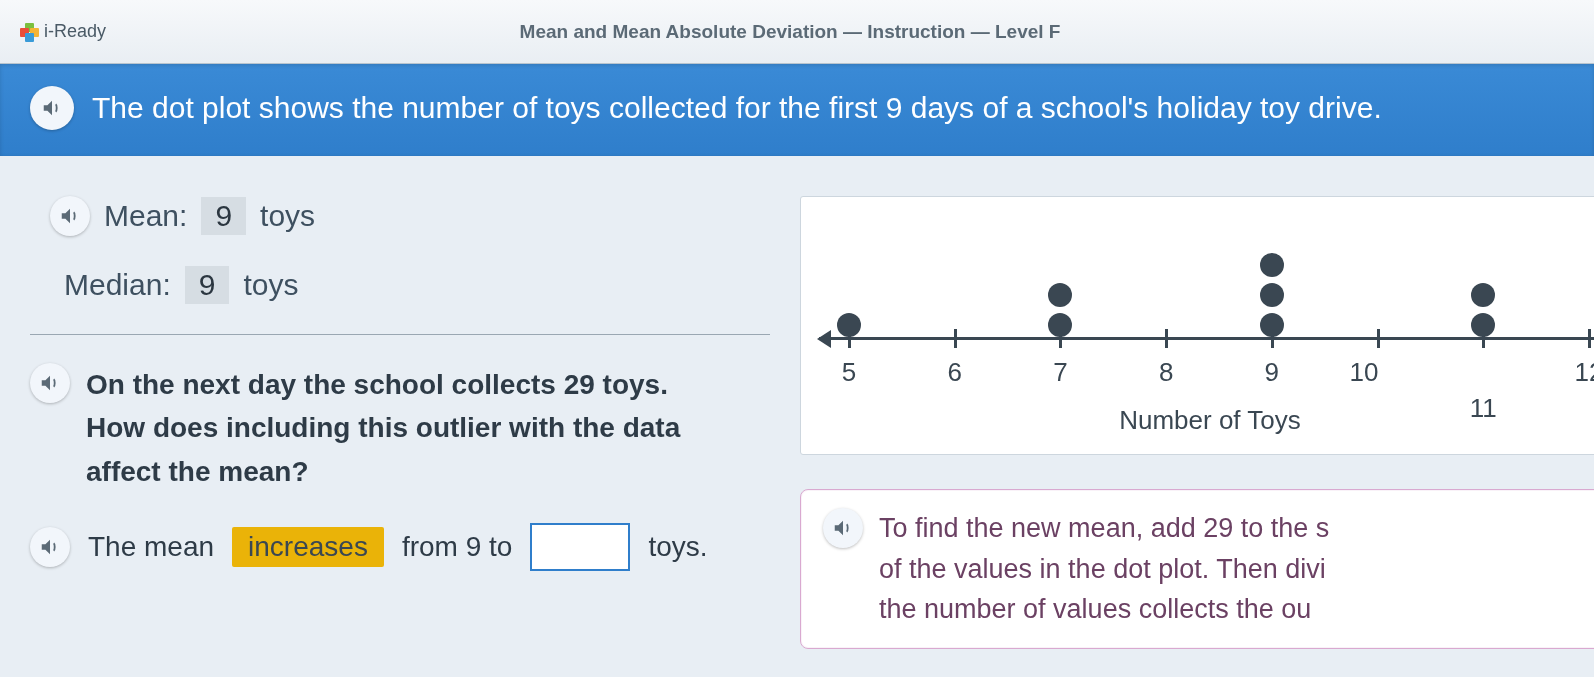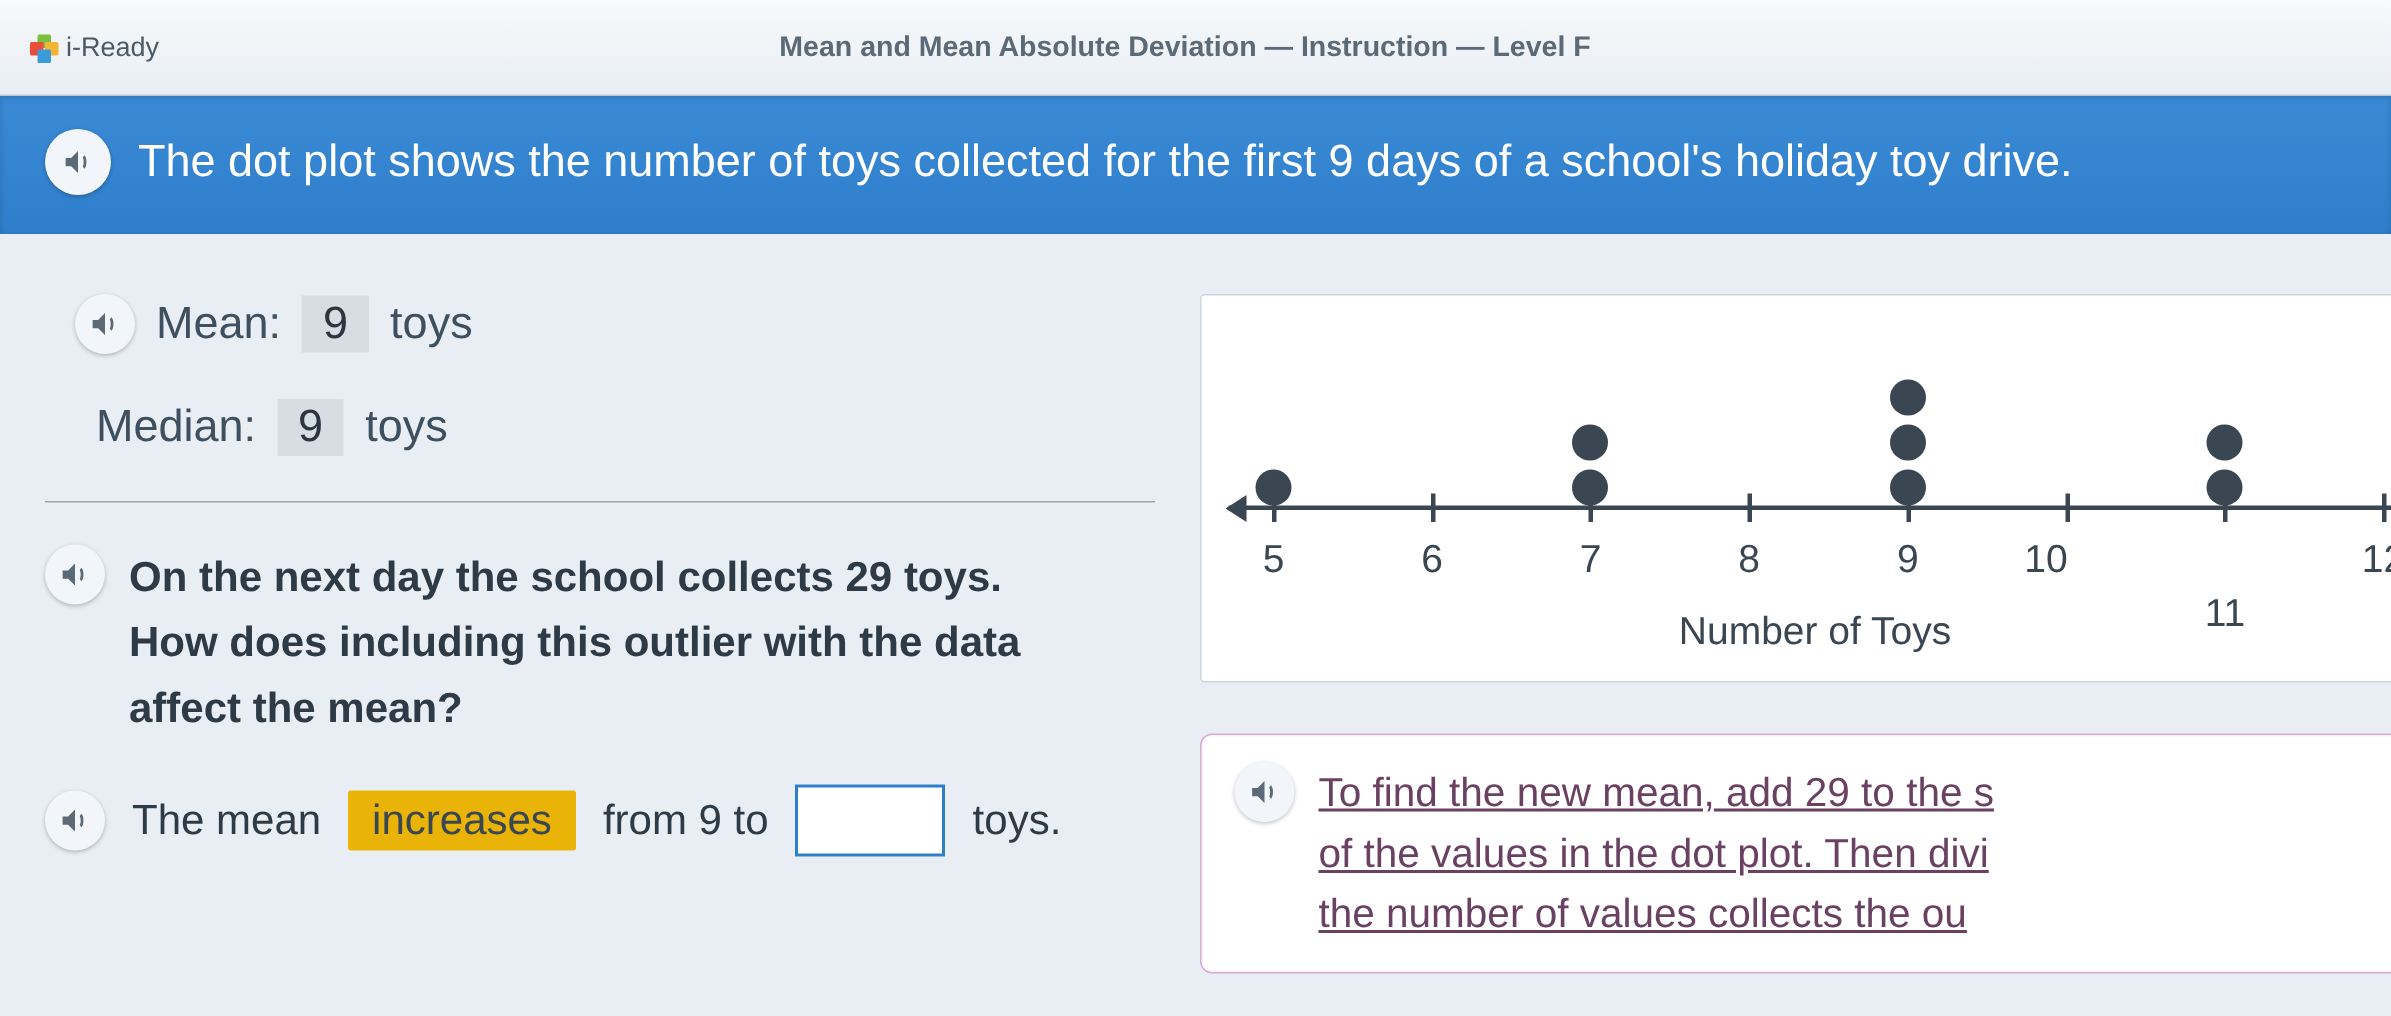--- a/index.html
+++ b/index.html
@@ -72,21 +72,21 @@
   .tick-label { position:absolute; top:140px; font-size:26px; color:#3a4752; transform:translateX(-50%);}
   .dot { position:absolute; width:24px; height:24px; border-radius:50%; background:#3a4752; transform:translate(-50%,-50%);}
   .axis-title { text-align:center; font-size:26px; color:#3a4752; margin-top:8px;}
 
   .hint-card {
     background:#fff; border:1px solid #d9a9d0; border-radius:8px;
     padding: 18px 22px; width: 820px; display:flex; gap:16px; align-items:flex-start;
     box-shadow: inset 0 0 0 1px rgba(217,169,208,.15);
     overflow:hidden;
   }
-  .hint-text { font-size:27px; color:#6b4163; line-height:1.5;text-decoration:underline; }
+  .hint-text { font-size:27px; color:#6b4163; line-height:1.5; }
 </style>
 </head>
 <body>
 
 <div class="topbar">
   <div class="logo">
     <span class="logo-cube">
       <span class="lc1"></span>
         <span class="lc2"></span>
         <span class="lc3"></span>

